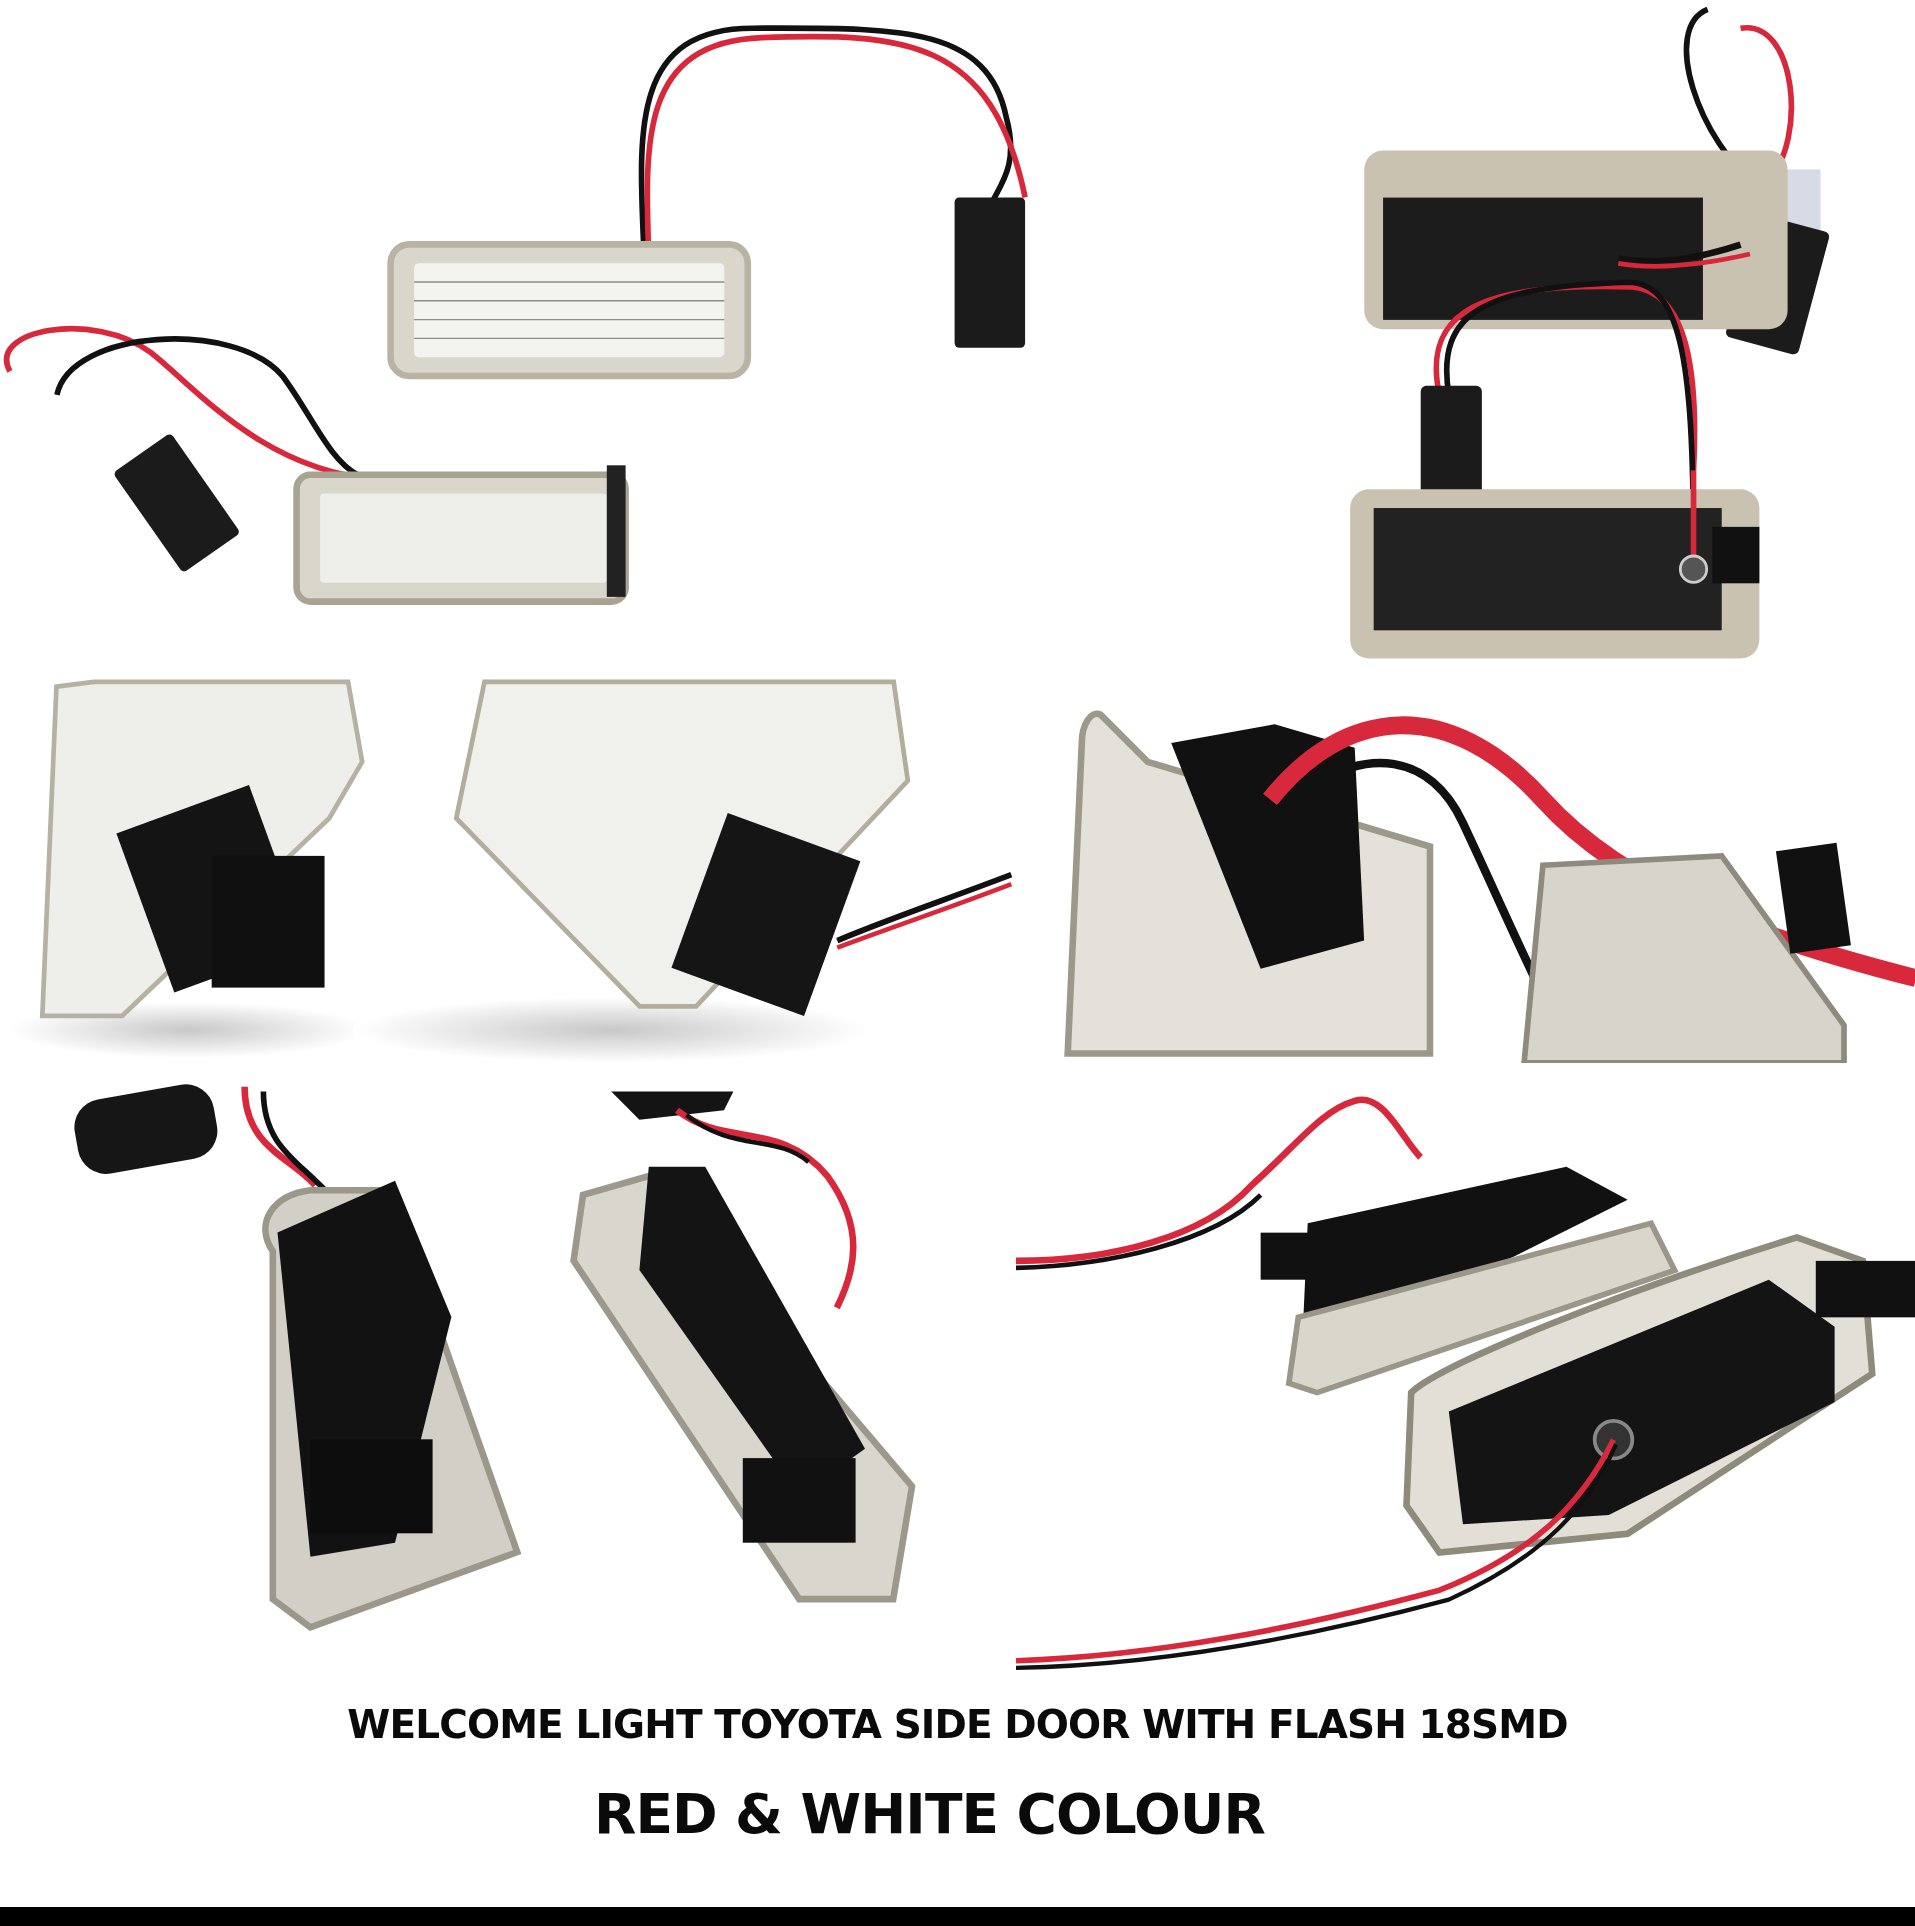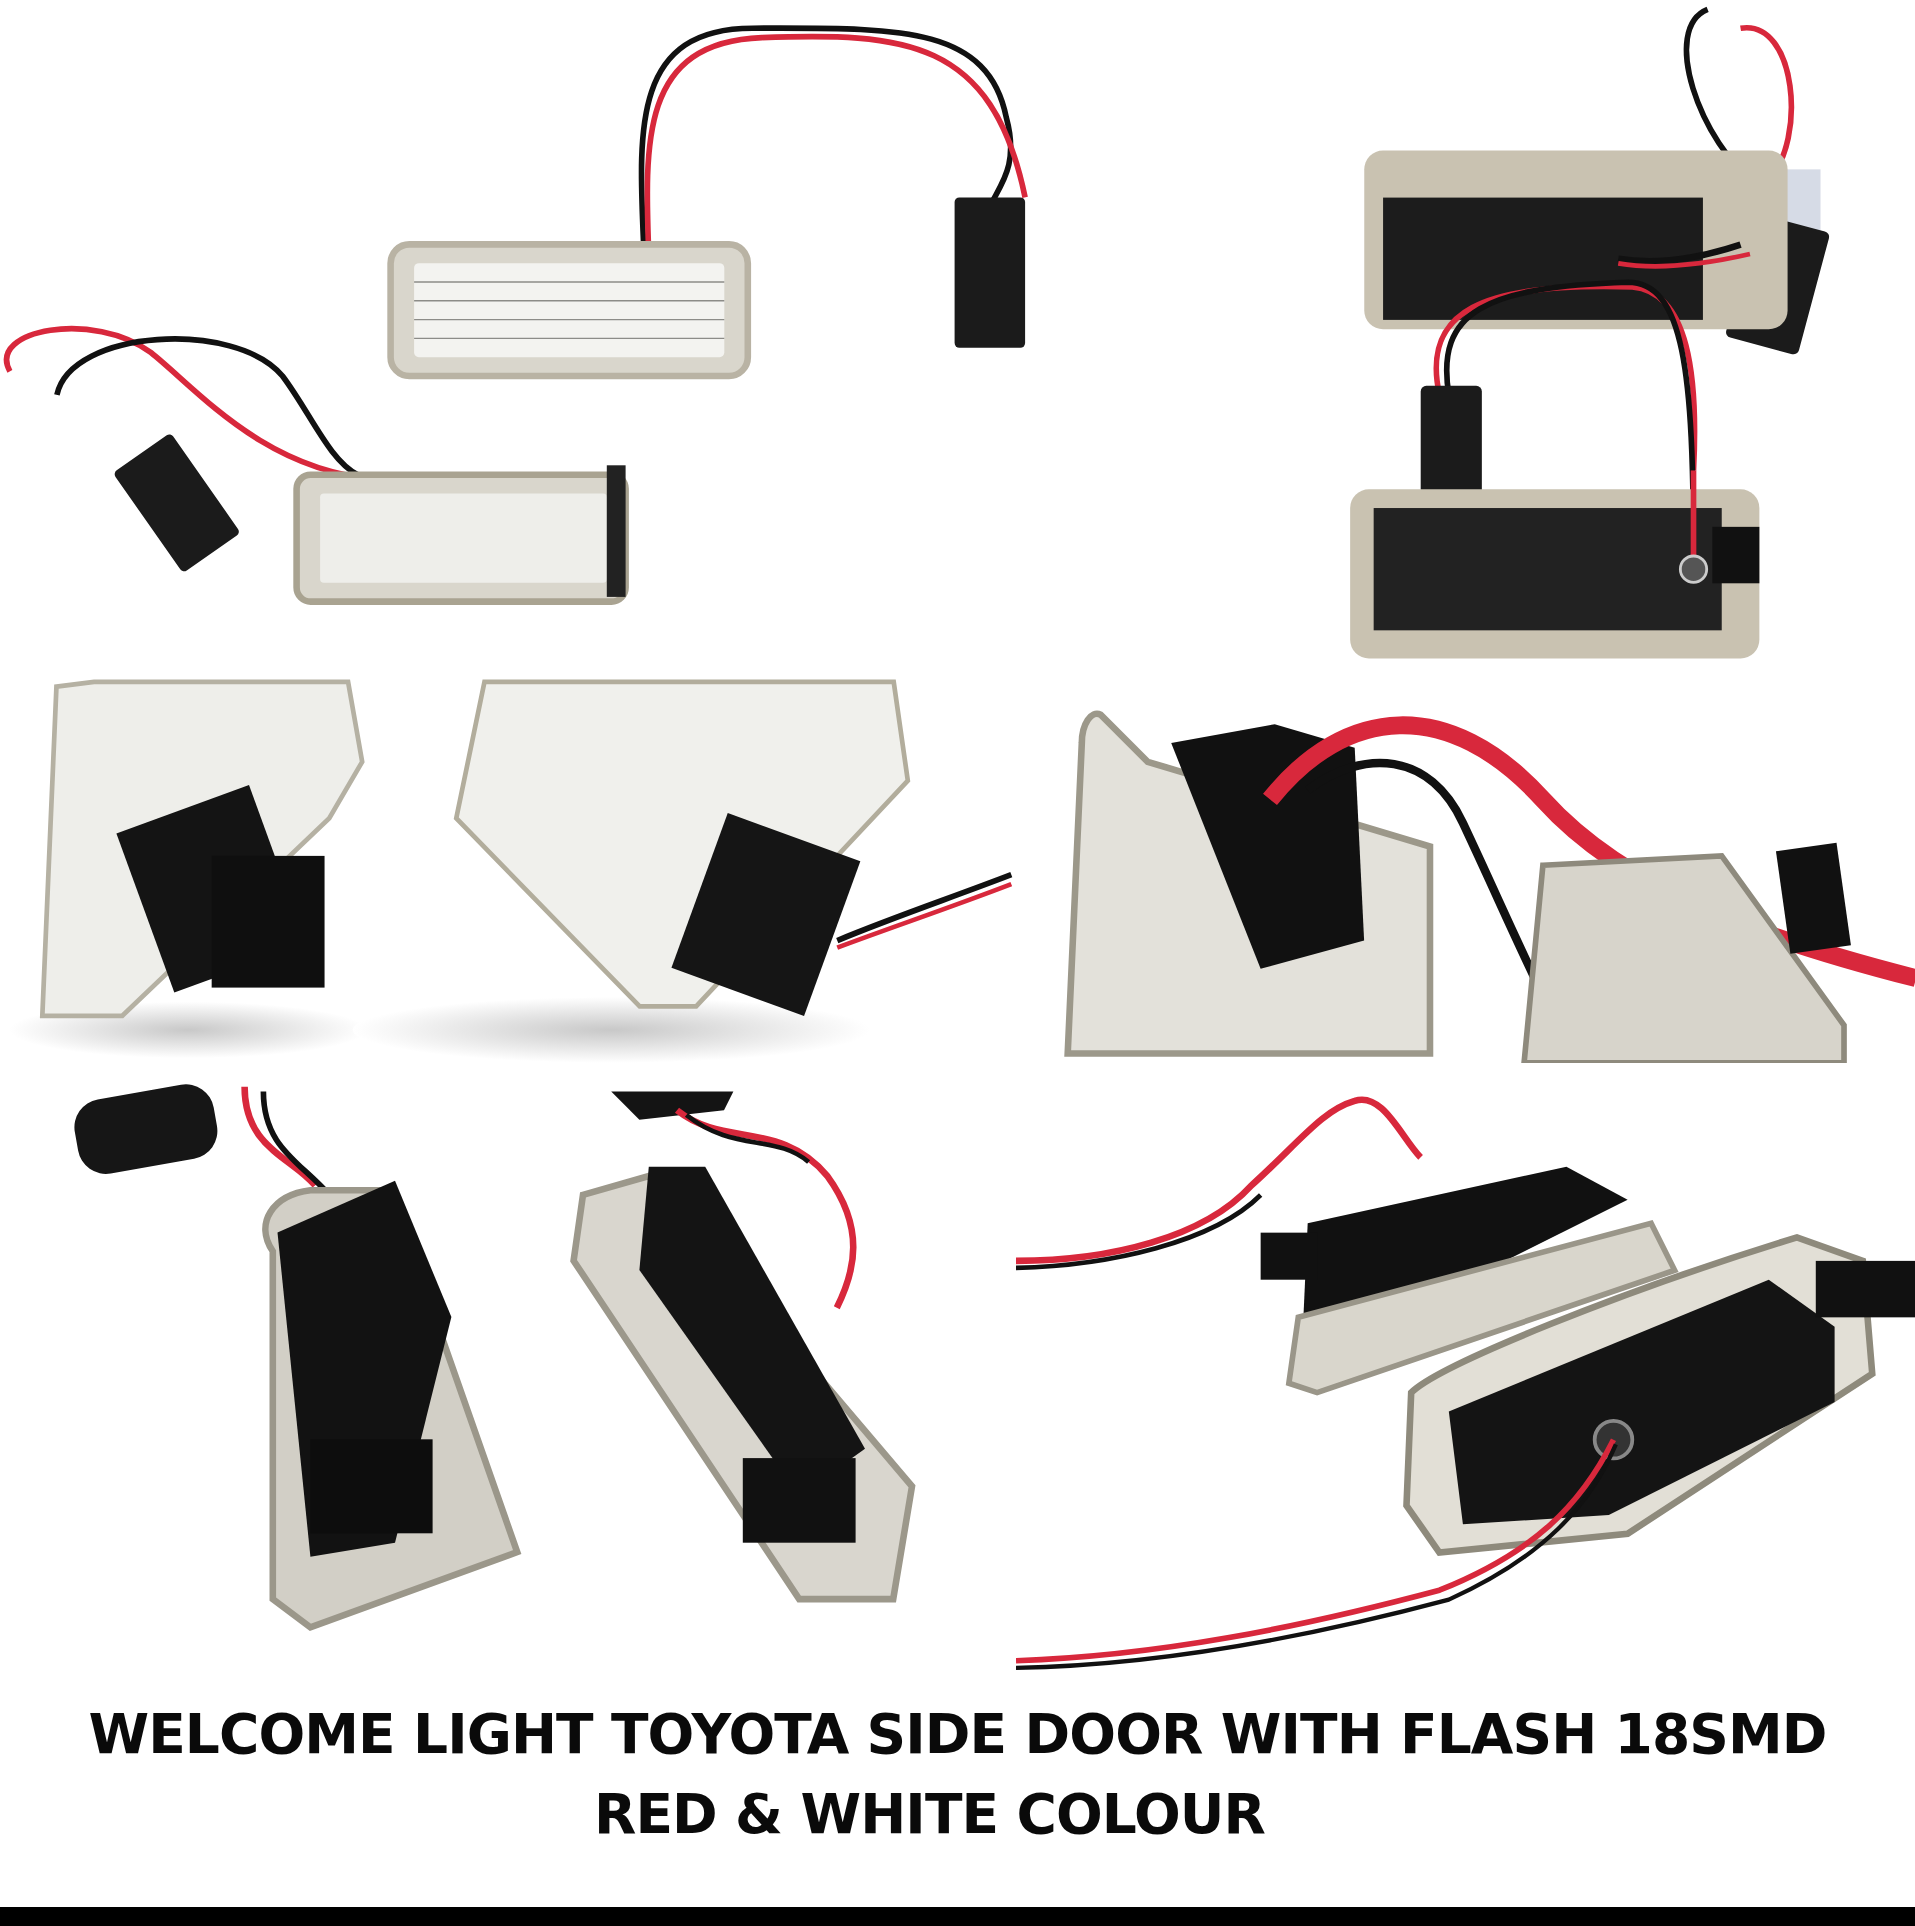--- a/index.html
+++ b/index.html
@@ -1,20 +1,20 @@
 <!DOCTYPE html>
 <html style="font-size:7.5px"><head>
 <meta charset="utf-8">
 <style>
   html,body{margin:0;padding:0;background:#ffffff;}
   body{width:1915px;height:1926px;position:relative;overflow:hidden;font-family:"DejaVu Sans","Liberation Sans",sans-serif;}
   .panel{position:absolute;background:#ffffff;overflow:hidden;}
   .panel svg{width:100%;height:100%;display:block;}
   .caption{position:absolute;left:0;width:1915px;text-align:center;font-weight:bold;color:#0a0a0a;letter-spacing:-0.9px;}
-  .cap1{top:1702px;font-size:55px;}
+  .cap1{top:1702px;font-size:39px;}
   .cap2{top:1782px;font-size:55px;left:-28px;}
   .bottom-bar{position:absolute;left:0;top:1907px;width:1915px;height:19px;background:#000;}
 </style>
 </head>
 <body>
 
 <div class="panel" style="left:0;top:0;width:1035px;height:658px;">
   <svg viewBox="0 0 2200 1400">
     <path d="M1370 560 C1360 300 1330 60 1600 60 C1900 60 2100 50 2140 250 C2170 360 2120 400 2100 450" stroke="#111" stroke-width="12" fill="none"></path>
     <path d="M1380 560 C1370 300 1360 90 1620 80 C1920 70 2110 80 2180 420" stroke="#d8283c" stroke-width="12" fill="none"></path>

